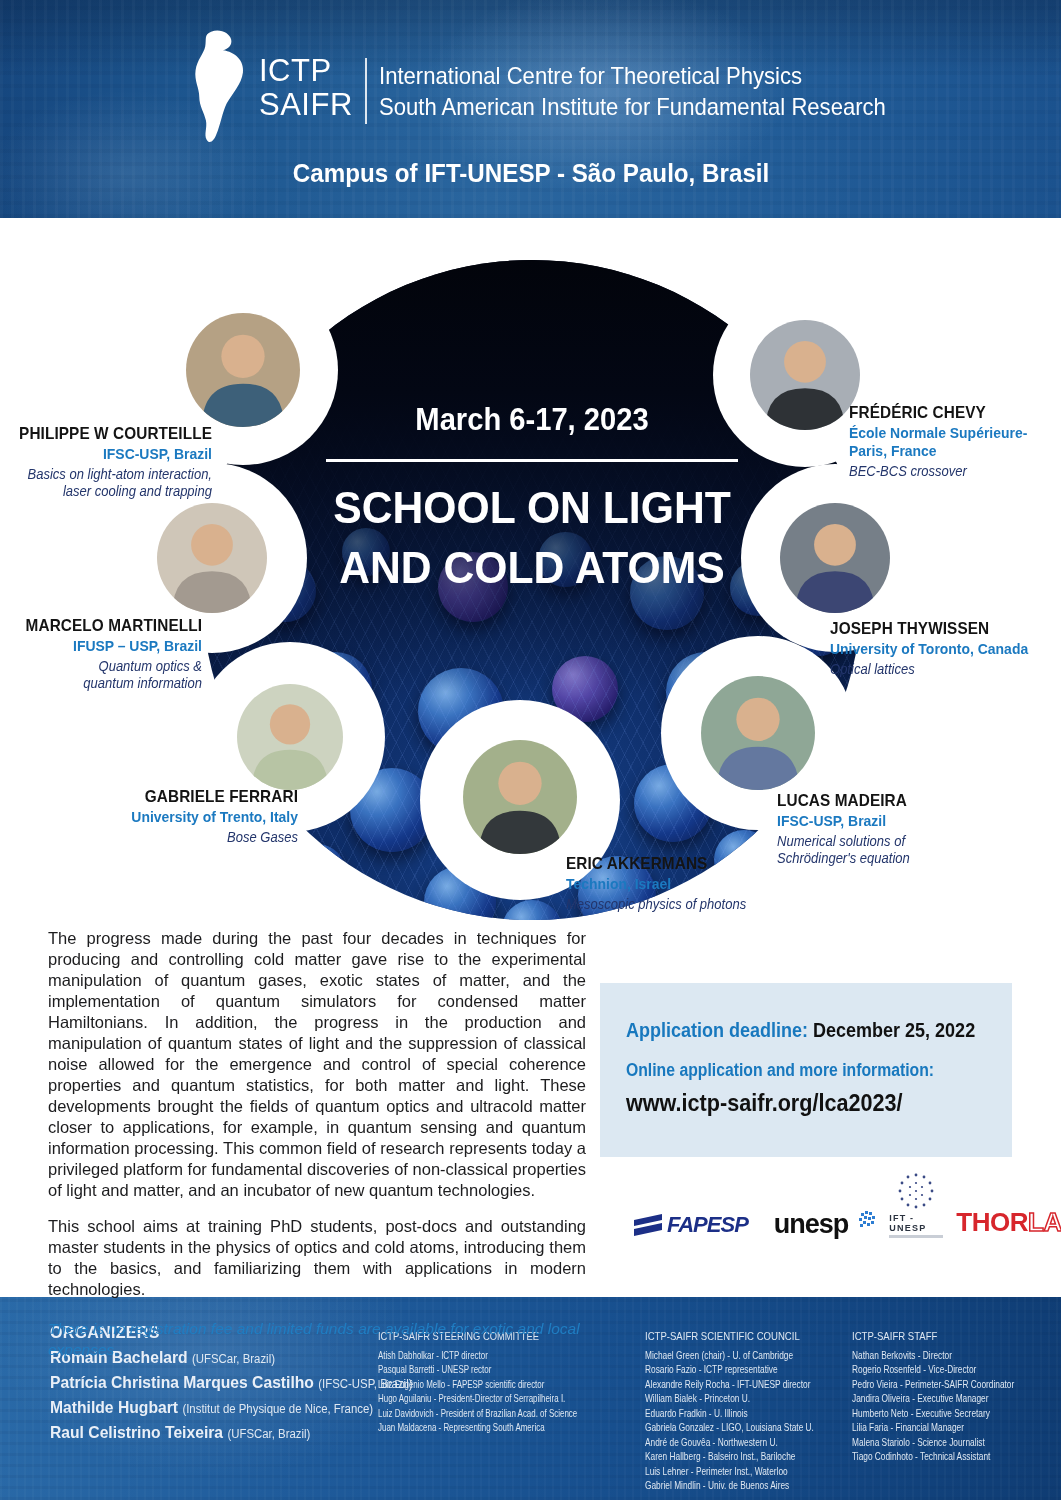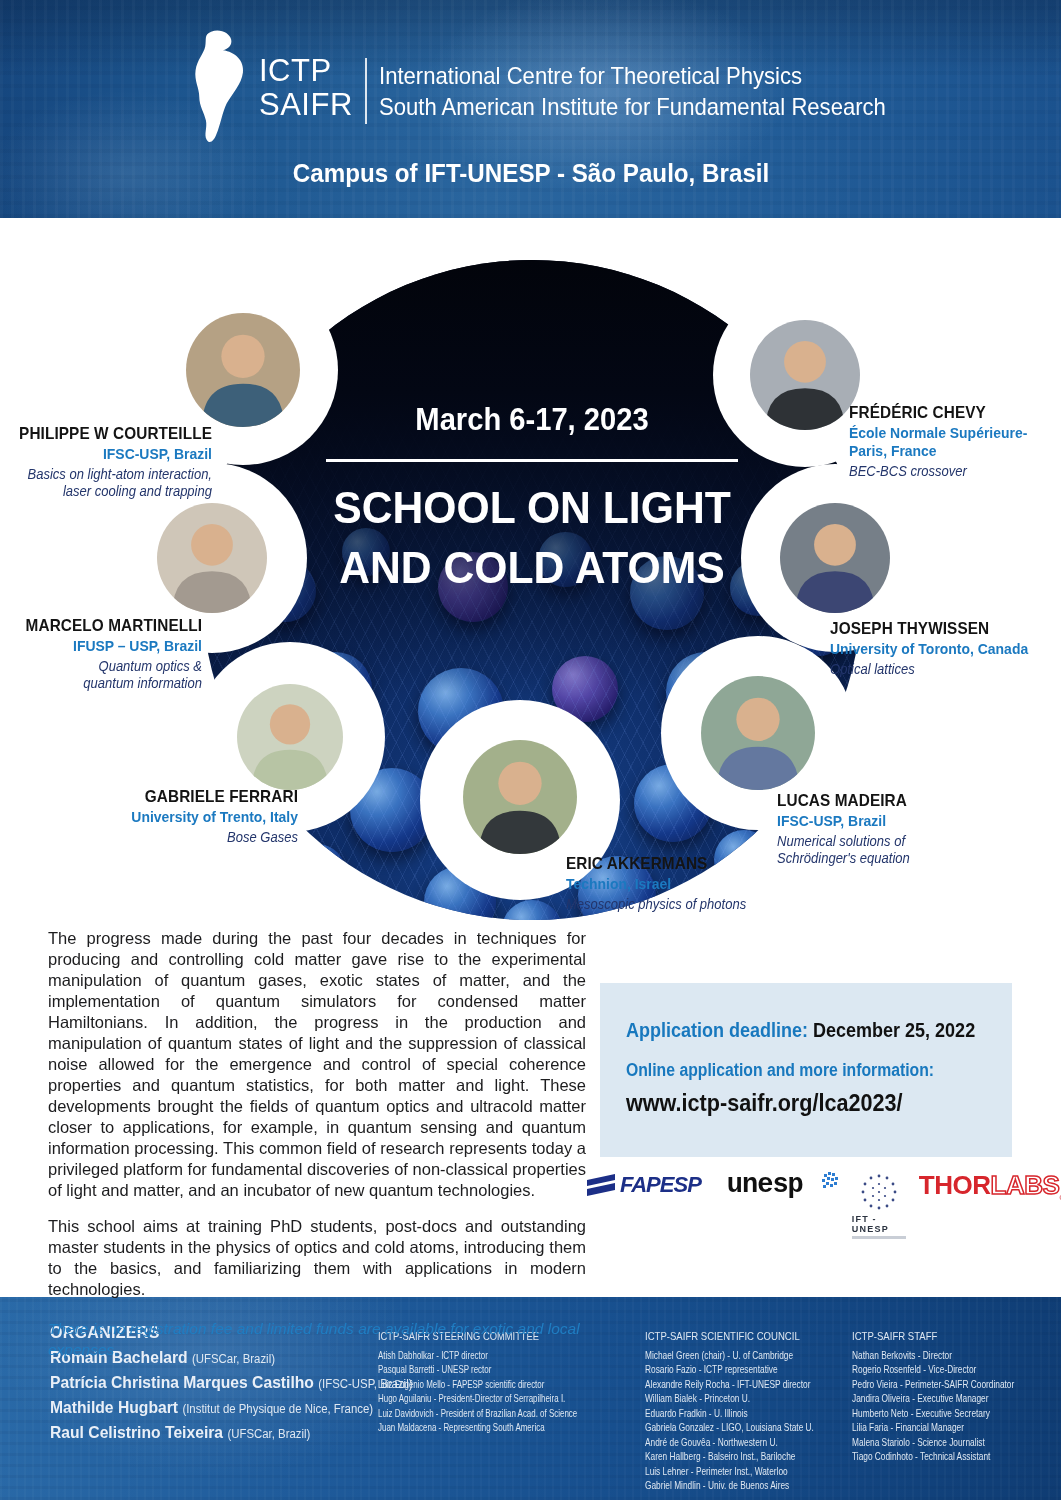--- a/index.html
+++ b/index.html
@@ -74,25 +74,25 @@
   
   .app-box{position:absolute;left:600px;top:983px;width:412px;height:174px;background:#dce8f2;
            box-sizing:border-box;padding:36px 24px 0 26px;z-index:3;}
   .app-line{white-space:nowrap;transform:scaleX(.9);transform-origin:left center;}
   .app-deadline{font-size:20px;font-weight:bold;color:#1878be;margin-bottom:18px;}
   .app-deadline b{color:#111;}
   .app-info{font-size:17.5px;font-weight:bold;color:#1878be;margin-bottom:8px;}
   .app-url{font-size:24px;font-weight:bold;color:#111;}
 
   
-  .logos{position:absolute;left:586px;top:1172px;width:414px;height:66px;display:flex;
-         align-items:flex-start;gap:13px;z-index:3;}
+  .logos{position:absolute;left:633px;top:1172px;width:414px;height:66px;display:flex;
+         align-items:flex-end;gap:13px;z-index:3;}
   .fapesp{display:flex;align-items:center;gap:4px;}
   .fapesp-text{font-size:22px;font-weight:900;font-style:italic;color:#1c2f87;letter-spacing:-1px;}
-  .unesp{display:flex;align-items:flex-start;gap:18px;font-family:Liberation Mono, monospace;}
+  .unesp{display:flex;align-items:flex-start;gap:10px;}
   .unesp-text{font-size:27px;font-weight:800;color:#101010;letter-spacing:-1px;line-height:27px;}
   .ift{display:flex;flex-direction:column;align-items:center;gap:2px;}
   .ift-label{font-size:9px;font-weight:bold;color:#2b3340;letter-spacing:1.2px;}
   .ift-bar{width:54px;height:3px;background:#c9ced6;}
   .thorlabs{display:flex;flex-direction:row;align-items:flex-start;line-height:1;}
   .thor-row{font-size:26px;font-weight:900;letter-spacing:-.5px;white-space:nowrap;}
   .thor-solid{color:#d7262c;}
   .thor-outline{color:#ffffff;-webkit-text-stroke:1.5px #d7262c;}
   .thor-tag{font-size:9.5px;color:#e0666d;margin-top:20px;white-space:nowrap;}
 

